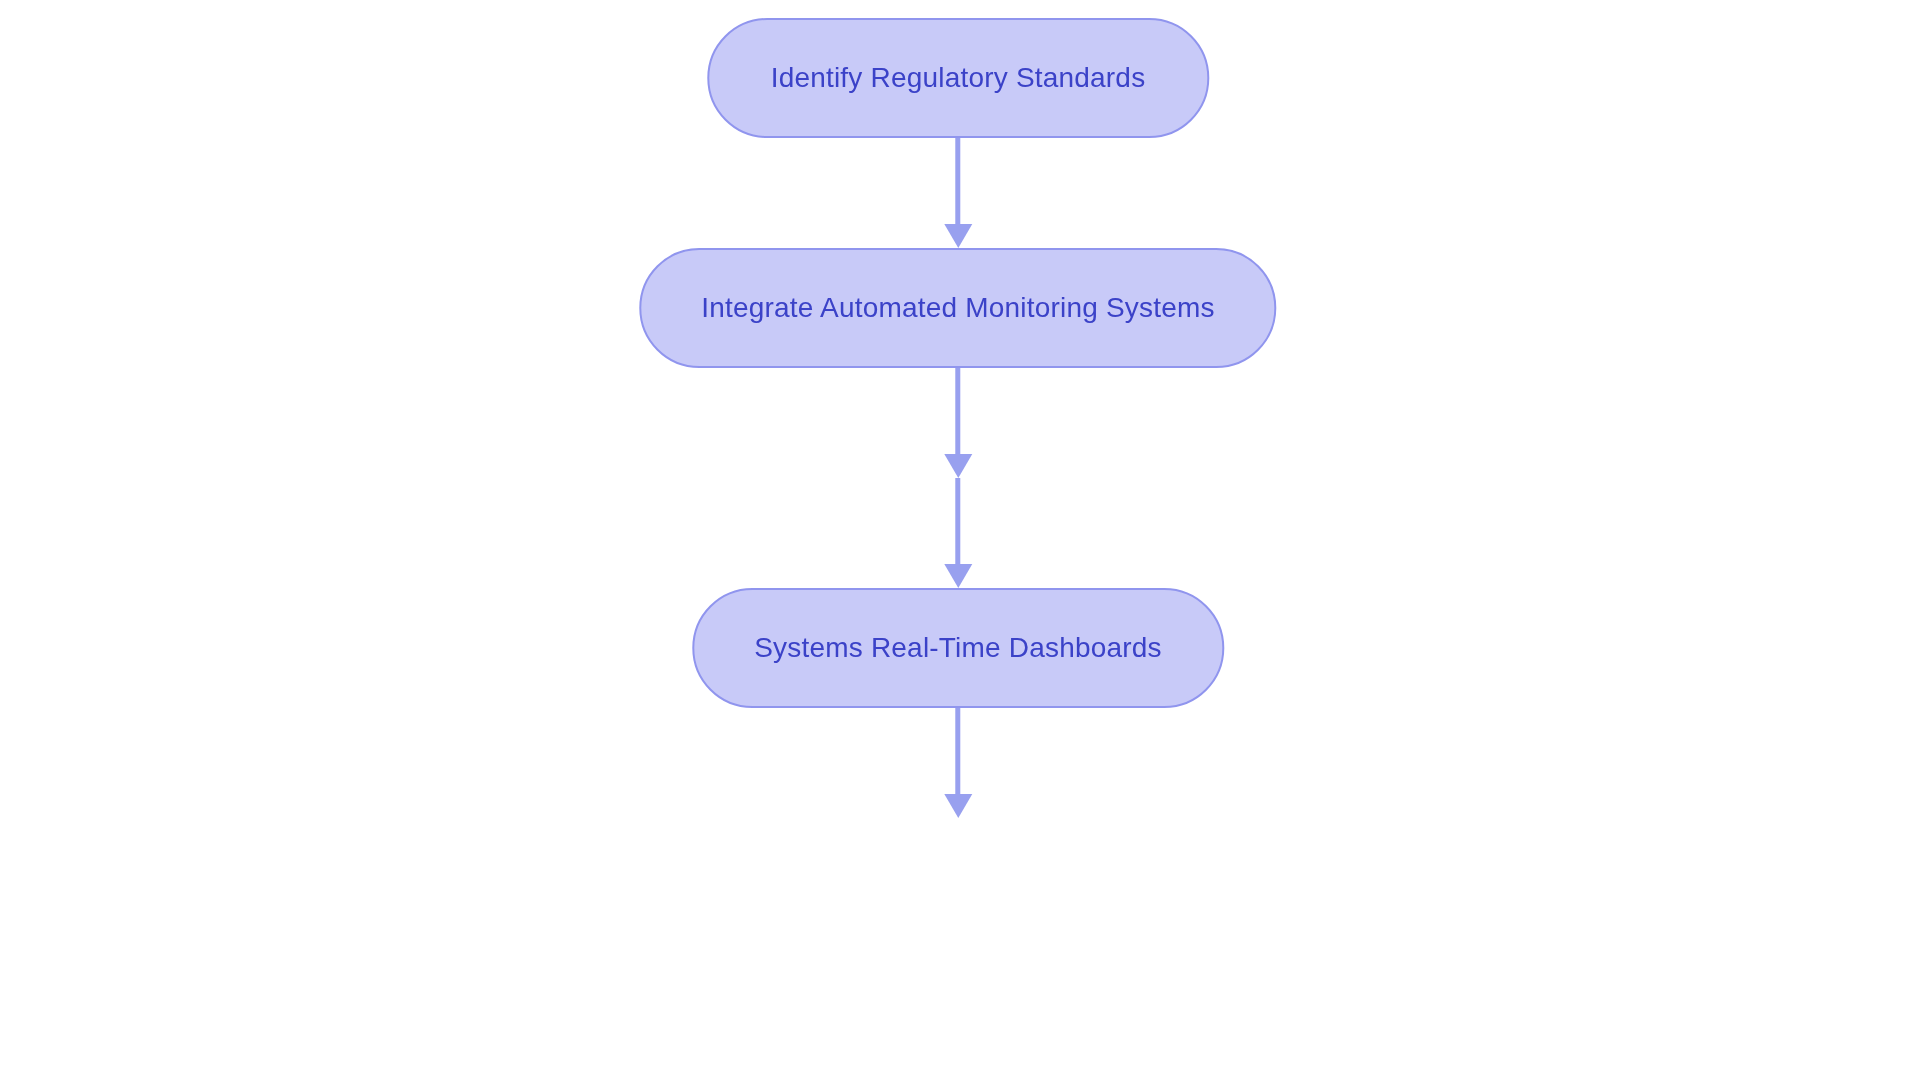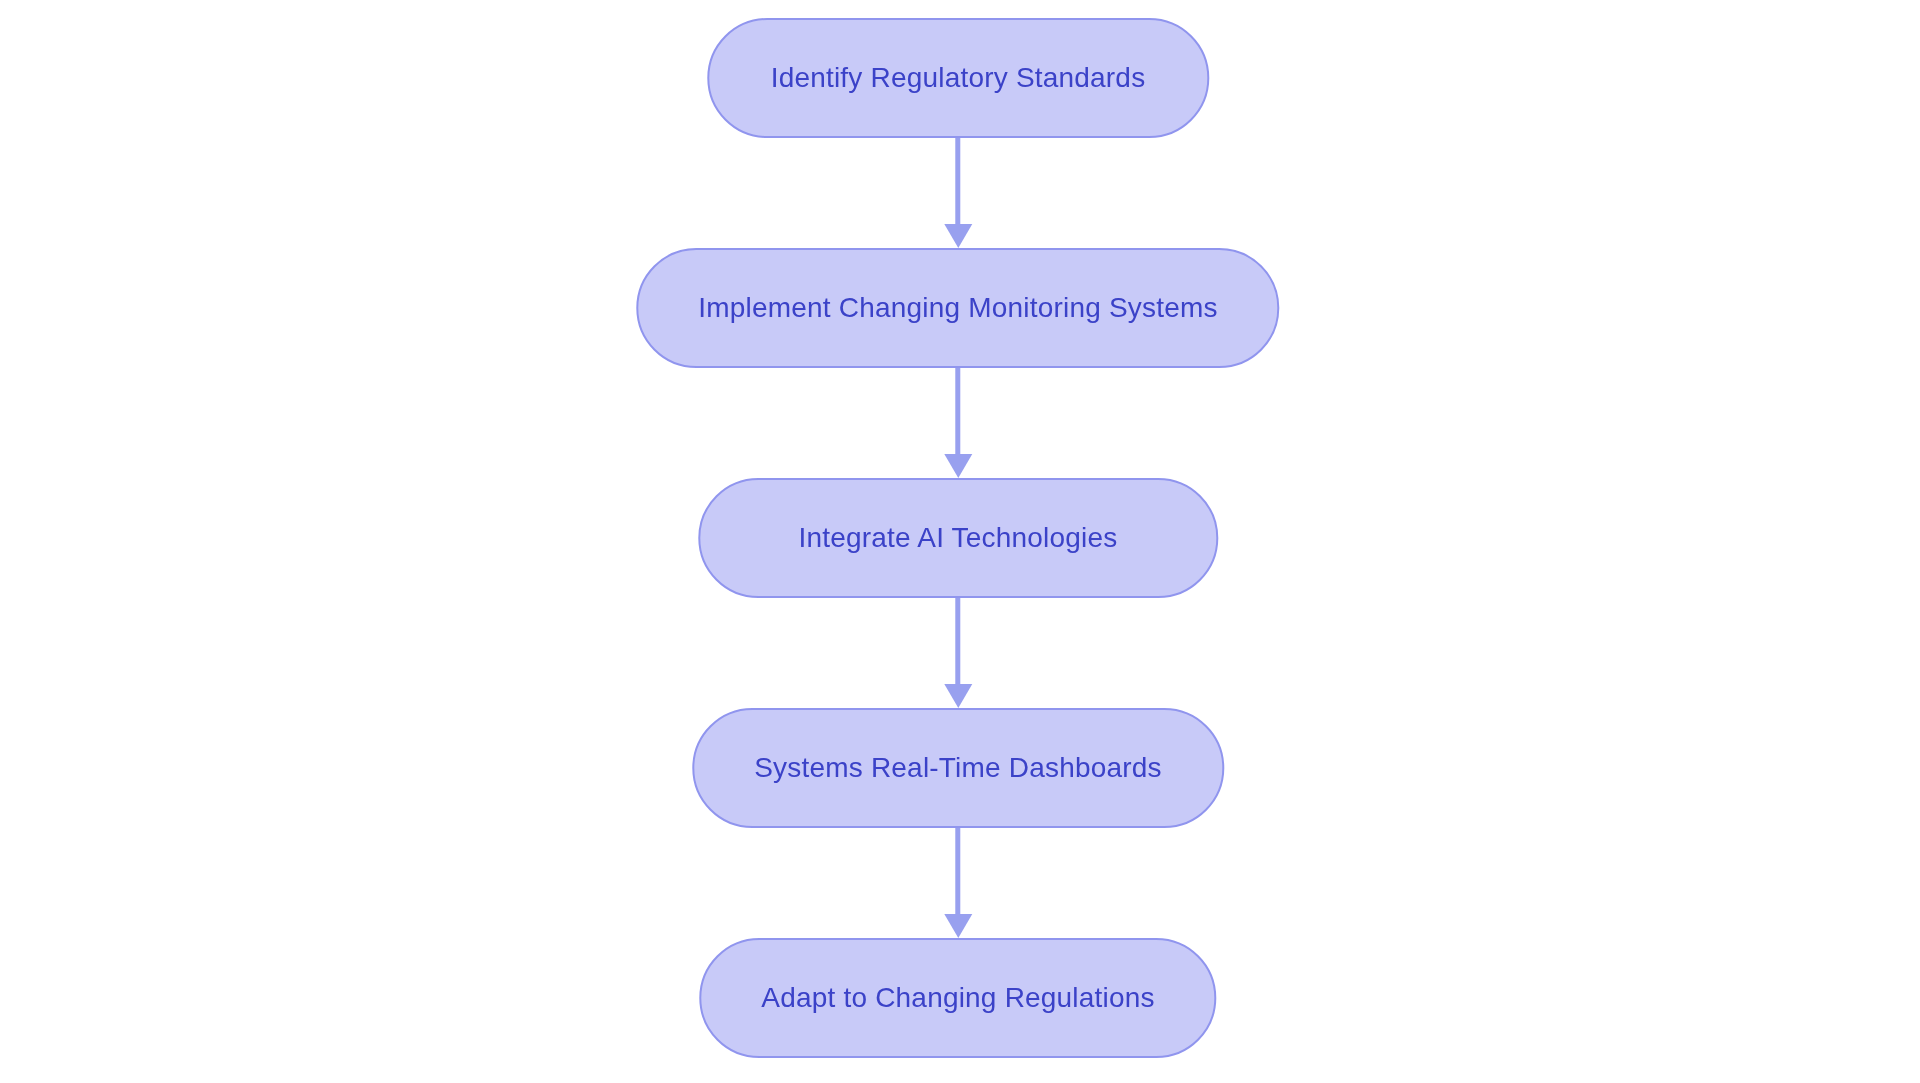--- a/index.html
+++ b/index.html
@@ -78,44 +78,38 @@
     <div class="node">
       <span>Identify Regulatory Standards</span>
     </div>
 
     <div class="connector">
       <div class="line"></div>
       <div class="head"></div>
     </div>
 
     <div class="node">
-      <span>Implement Changing Monitoring Systems</span>
+      <span>Integrate Automated Monitoring Systems</span>
     </div>
 
     <div class="connector">
       <div class="line"></div>
       <div class="head"></div>
     </div>
 
-    <div class="node">
-      <span>Integrate AI Technologies</span>
-    </div>
 
     <div class="connector">
       <div class="line"></div>
       <div class="head"></div>
     </div>
 
     <div class="node">
       <span>Systems Real-Time Dashboards</span>
     </div>
 
     <div class="connector">
       <div class="line"></div>
       <div class="head"></div>
     </div>
 
-    <div class="node">
-      <span>Adapt to Changing Regulations</span>
-    </div>
 
   </div>
 </div>
 
 </body></html>

